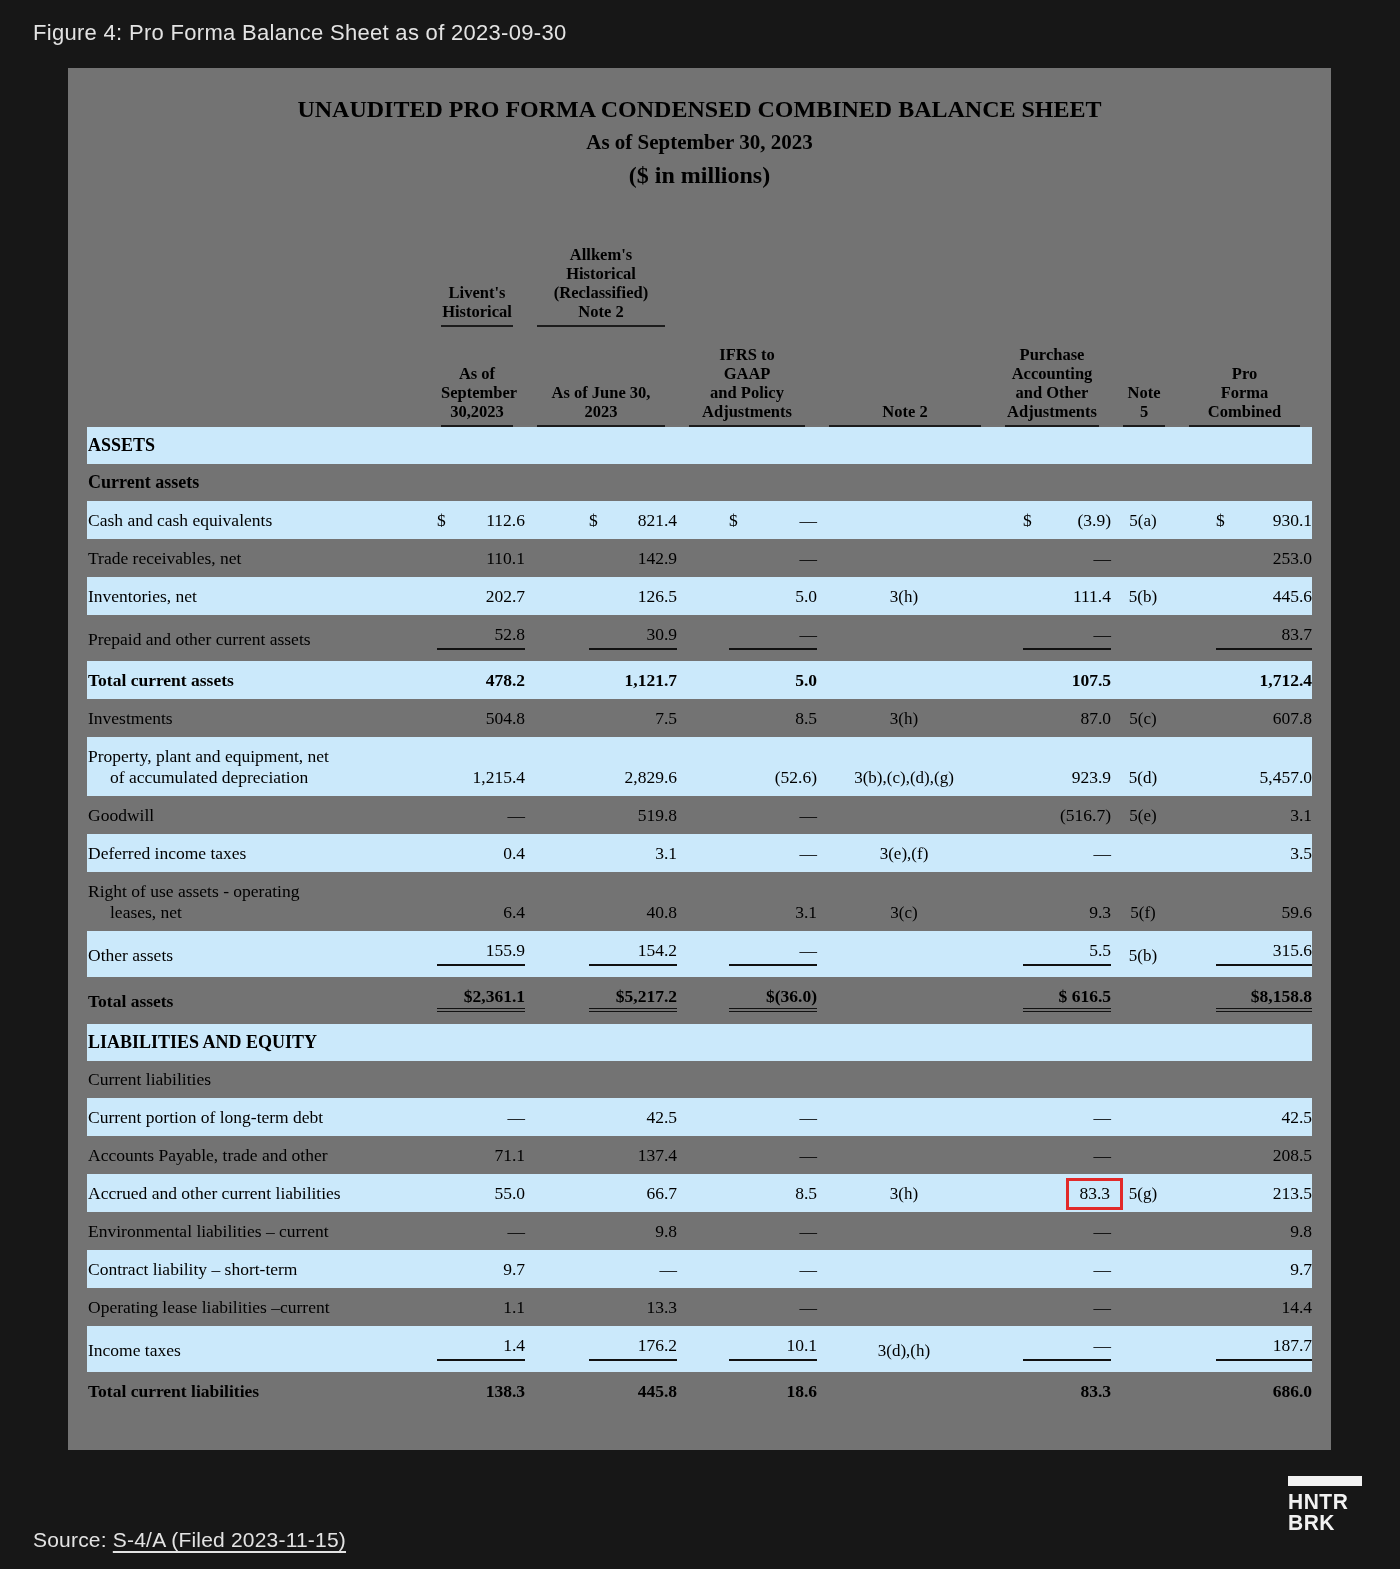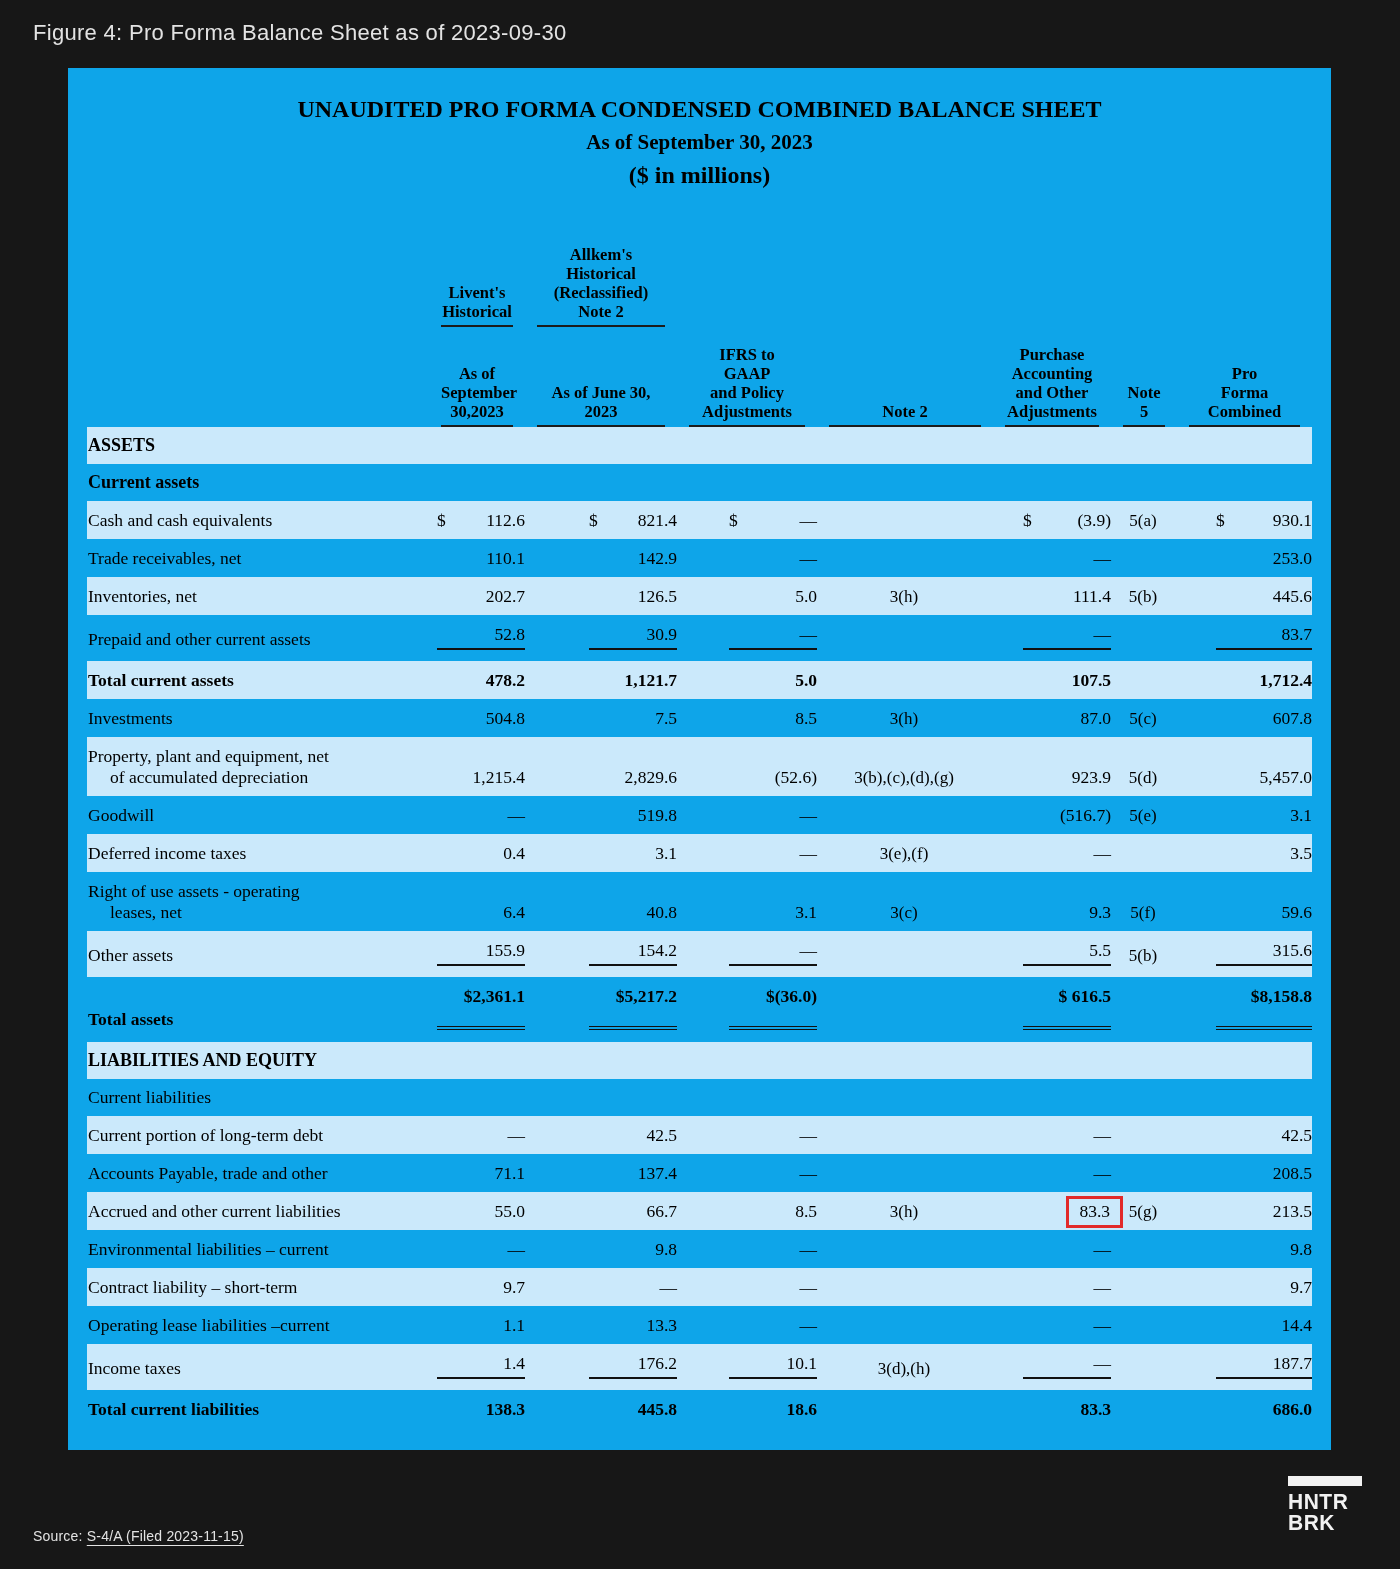--- a/index.html
+++ b/index.html
@@ -11,37 +11,37 @@
     overflow: hidden;
   }
 
   
   .fig-caption {
     position: absolute; left: 33px; top: 20px;
     color: #e3e3e3; font-size: 22px; letter-spacing: 0.3px;
   }
   .source-line {
     position: absolute; left: 33px; top: 1528px;
-    color: #e3e3e3; font-size: 14px; letter-spacing: 0.2px;
+    color: #e3e3e3; font-size: 21px; letter-spacing: 0.2px;
   }
   .source-line a {
     color: #e3e3e3; text-decoration: underline; text-underline-offset: 4px;
   }
   .brand { position: absolute; left: 1288px; top: 1476px; width: 74px; }
   .brand-bar { width: 74px; height: 10px; background: #f2f2f2; margin-bottom: 4px; }
   .brand-text {
     color: #f2f2f2; font-weight: bold; font-size: 21px; line-height: 21px;
     letter-spacing: 0.5px; transform: scaleY(1.05); transform-origin: top left;
   }
 
   
   .doc {
     position: absolute; left: 68px; top: 68px;
     width: 1263px; height: 1382px;
-    background: #0ea5e9; color: #000;
+    background: #737373; color: #000;
     font-family: "Liberation Serif", serif;
     padding-top: 28px; overflow: hidden;
   }
   .doc-title   { text-align: center; font-weight: bold; font-size: 24px; }
   .doc-subtitle{ text-align: center; font-weight: bold; font-size: 21px; margin-top: 7px; }
   .doc-units   { text-align: center; font-weight: bold; font-size: 24px; margin-top: 7px; }
 
   table.bs {
     border-collapse: collapse; table-layout: fixed;
     width: 1225px; margin: 30px 0 0 19px;
@@ -68,21 +68,21 @@
   td.sec { font-size: 18px; font-weight: bold; padding: 8px 0 8px 1px; text-align: left; }
   td.sec.reg { font-weight: normal; font-size: 17.5px; }
   td.lbl { text-align: left; padding-left: 1px; }
   td.lbl .ind { padding-left: 22px; }
   td.note { text-align: center; font-size: 17px; padding-right: 2px; }
   .money { width: 88px; margin-left: auto; display: flex;
            justify-content: space-between; align-items: baseline; }
   td:last-child .money { width: 96px; }
   tr.u-s .money { border-bottom: 2px solid #111; padding-bottom: 3px; align-items: center; }
   tr.u-s td { padding-bottom: 11px; }
-  tr.u-d .money { border-bottom: 4px double #111; padding-bottom: 19px; }
+  tr.u-d .money { border-bottom: 4px double #111; padding-bottom: 1px; }
   tr.u-d td { padding-bottom: 12px; }
   .hlbox { border: 3px solid #e12a2a; padding: 2px 10px 3px 10px;
            margin: -5px -12px -6px -10px; }
 </style>
 </head>
 <body>
 
 <div class="fig-caption">Figure 4: Pro Forma Balance Sheet as of 2023-09-30</div>
 
 <div class="doc">

